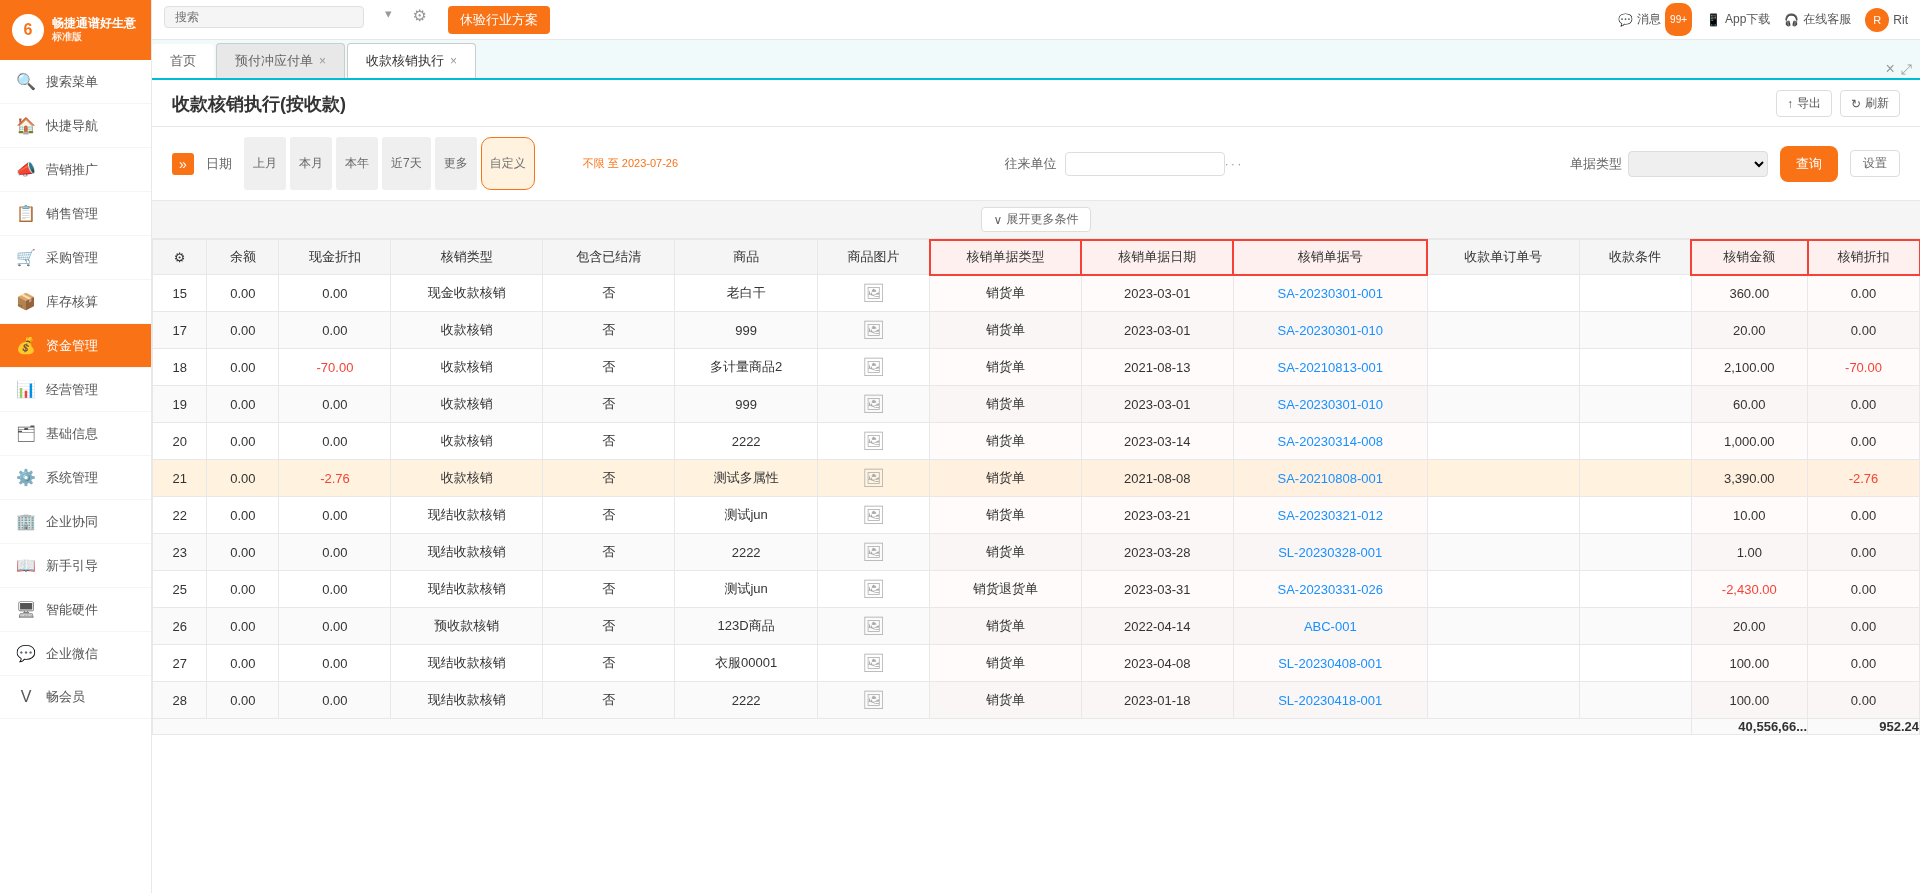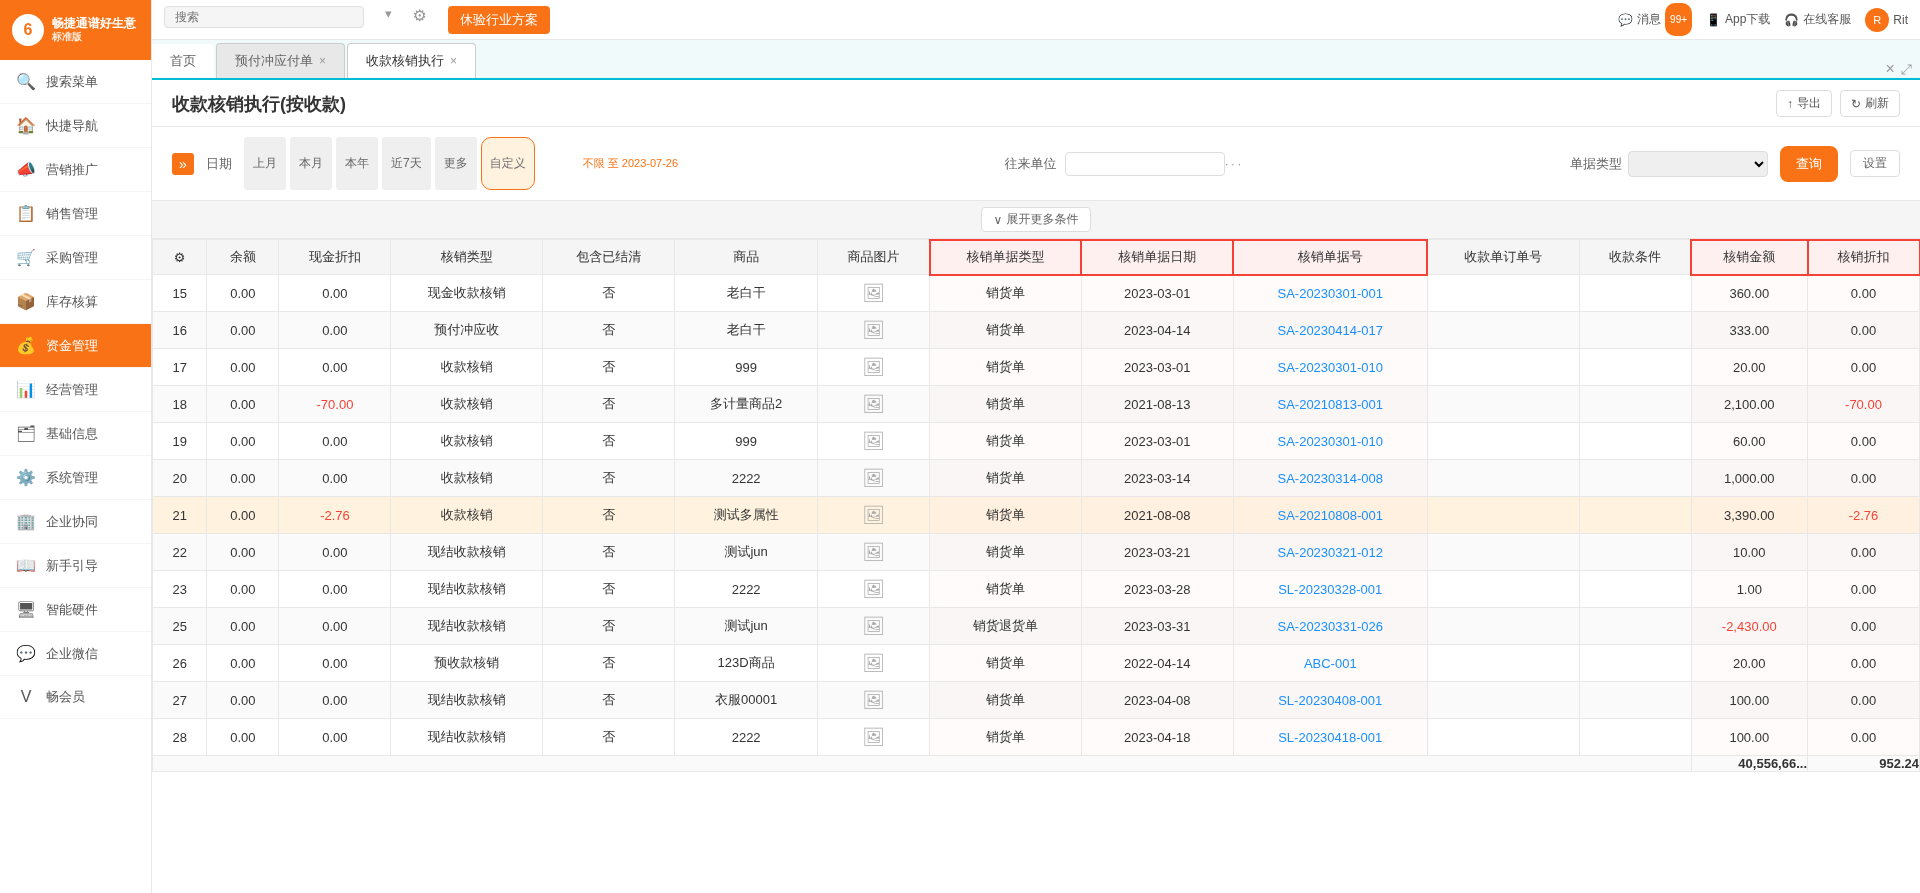--- a/index.html
+++ b/index.html
@@ -439,36 +439,20 @@
               <td><span style="font-size:18px;color:#aaa;">🖼</span></td>
               <td style="background: rgba(255, 220, 220, 0.12);">销货单</td>
               <td style="background: rgba(255, 220, 220, 0.12);">2023-03-01</td>
               <td style="background: rgba(255, 220, 220, 0.12);"><a class="link-text">SA-20230301-001</a></td>
               <td></td>
               <td></td>
               <td style="background: rgba(255, 220, 220, 0.12);">360.00</td>
               <td style="background: rgba(255, 220, 220, 0.12);">0.00</td>
             </tr>
             <tr>
-              <td>16</td>
-              <td>0.00</td>
-              <td>0.00</td>
-              <td>预付冲应收</td>
-              <td>否</td>
-              <td>老白干</td>
-              <td><span style="font-size:18px;color:#aaa;">🖼</span></td>
-              <td style="background: rgba(255, 220, 220, 0.12);">销货单</td>
-              <td style="background: rgba(255, 220, 220, 0.12);">2023-04-14</td>
-              <td style="background: rgba(255, 220, 220, 0.12);"><a class="link-text">SA-20230414-017</a></td>
-              <td></td>
-              <td></td>
-              <td style="background: rgba(255, 220, 220, 0.12);">333.00</td>
-              <td style="background: rgba(255, 220, 220, 0.12);">0.00</td>
-            </tr>
-            <tr>
               <td>17</td>
               <td>0.00</td>
               <td>0.00</td>
               <td>收款核销</td>
               <td>否</td>
               <td>999</td>
               <td><span style="font-size:18px;color:#aaa;">🖼</span></td>
               <td style="background: rgba(255, 220, 220, 0.12);">销货单</td>
               <td style="background: rgba(255, 220, 220, 0.12);">2023-03-01</td>
               <td style="background: rgba(255, 220, 220, 0.12);"><a class="link-text">SA-20230301-010</a></td>
@@ -623,21 +607,21 @@
             </tr>
             <tr>
               <td>28</td>
               <td>0.00</td>
               <td>0.00</td>
               <td>现结收款核销</td>
               <td>否</td>
               <td>2222</td>
               <td><span style="font-size:18px;color:#aaa;">🖼</span></td>
               <td style="background: rgba(255, 220, 220, 0.12);">销货单</td>
-              <td style="background: rgba(255, 220, 220, 0.12);">2023-04-18</td>
+              <td style="background: rgba(255, 220, 220, 0.12);">2023-01-18</td>
               <td style="background: rgba(255, 220, 220, 0.12);"><a class="link-text">SL-20230418-001</a></td>
               <td></td>
               <td></td>
               <td style="background: rgba(255, 220, 220, 0.12);">100.00</td>
               <td style="background: rgba(255, 220, 220, 0.12);">0.00</td>
             </tr>
           </tbody>
         <tfoot>
           <tr>
             <td colspan="12" style="border:1px solid #e8e8e8;background:#fafafa;"></td>

